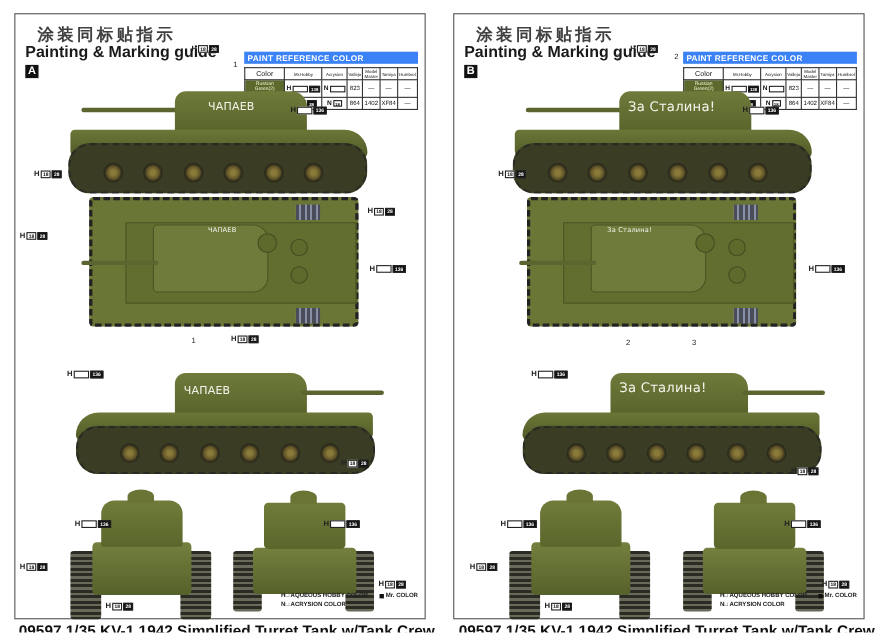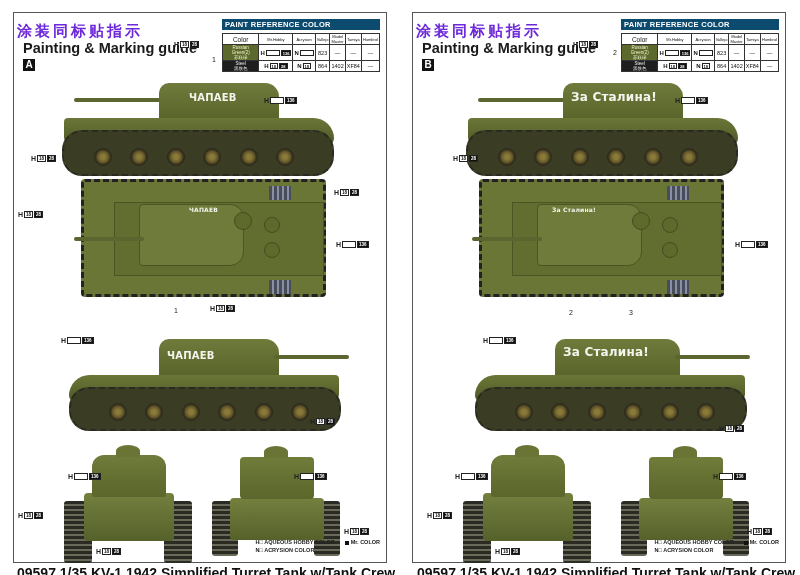--- a/index.html
+++ b/index.html
@@ -3,26 +3,26 @@
 <meta charset="utf-8">
 <style>
   * { box-sizing: border-box; margin: 0; padding: 0; }
   html, body { width: 800px; height: 575px; background: #ffffff; overflow: hidden; }
   body { position: relative; font-family: "Liberation Sans", sans-serif; color: #111; }
 
   .sheet { position: absolute; top: 12px; width: 374px; height: 551px; border: 1.5px solid #555; background: #fff; }
   .sheet.left { left: 13px; }
   .sheet.right { left: 412px; }
 
-  .title-cn { position: absolute; left: 3px; top: 9px; font-size: 15px; font-weight: bold; letter-spacing: 3px; font-family: "DejaVu Sans", sans-serif; color: #6d28d9; }
+  .title-cn { position: absolute; left: 20px; top: 9px; font-size: 15px; font-weight: bold; letter-spacing: 3px; font-family: "DejaVu Sans", sans-serif; color: #404040; }
   .title-en { position: absolute; left: 9px; top: 27px; font-size: 14.5px; font-weight: bold; color: #1a1a1a; }
   .variant-box { position: absolute; left: 9px; top: 46px; width: 12px; height: 12px; background: #111; color: #fff; font-size: 10px; font-weight: bold; text-align: center; line-height: 12px; }
 
   .paint-table { position: absolute; left: 208px; top: 6px; width: 158px; }
-  .paint-head { background: #0c4a6e; color: #fff; font-size: 7.5px; font-weight: bold; padding: 1px 3px; letter-spacing: 0.3px; }
+  .paint-head { background: #3b82f6; color: #fff; font-size: 7.5px; font-weight: bold; padding: 1px 3px; letter-spacing: 0.3px; margin-top: 28px; }
   table.pt { border-collapse: collapse; width: 100%; margin-top: 3px; font-size: 5.5px; }
   table.pt th, table.pt td { border: 0.8px solid #333; text-align: center; padding: 0 1px; height: 10px; }
   table.pt th { font-weight: normal; font-size: 4px; }
   table.pt th.colorh { font-size: 6.5px; width: 38px; }
   table.pt td.c-green { background: #5b6a2c; color: #f3f0d0; font-size: 4.5px; line-height: 5px; }
   table.pt td.c-steel { background: #1e1e1e; color: #eee; font-size: 4.5px; line-height: 5px; }
   .hcode { display: inline-flex; align-items: center; font-size: 6px; font-weight: bold; gap: 1px; }
   .hbox { display: inline-block; border: 0.8px solid #222; height: 6px; min-width: 7px; font-size: 4px; line-height: 5px; padding: 0 1px; background: #fff; color: #111; }
   .hbox.wide { min-width: 14px; }
   .hbox.dark { background: #111; color: #fff; }
@@ -33,21 +33,21 @@
   .num { position: absolute; font-size: 7px; color: #222; }
 
   
   .tank-side { position: absolute; }
   .hull { position: absolute; background: linear-gradient(#6b7737,#4e5a26); border-radius: 6px 30px 8px 10px; }
   .turret { position: absolute; background: linear-gradient(#6f7b3b,#556128); border-radius: 10px 14px 2px 6px; }
   .gun { position: absolute; height: 4px; background: #5a6530; border-radius: 2px; }
   .tracks { position: absolute; background: #3a3d24; border-radius: 20px; border: 2px dashed #2a2a22; }
   .wheels { position: absolute; display: flex; justify-content: space-between; }
   .wheel { width: 18px; height: 18px; border-radius: 50%; background: radial-gradient(#8a7a3a 20%, #5b4f25 55%, #3b3620 60%); border: 1.5px solid #2b2a1c; }
-  .marking { position: absolute; color: #f4f4ec; font-weight: bold; font-size: 10px; font-family: "DejaVu Sans", sans-serif; letter-spacing: 0.2px; }
+  .marking { position: absolute; color: #f4f4ec; font-weight: normal; font-size: 10px; font-family: "DejaVu Sans", sans-serif; letter-spacing: 0.2px; }
 
   .tank-top { position: absolute; background: #6a7636; border: 3px dashed #222; border-radius: 4px; }
   .top-deck { position: absolute; background: #616e2f; border: 1px solid #4b5524; }
   .top-turret { position: absolute; background: #6e7b3a; border: 1px solid #4b5524; border-radius: 4px 14px 14px 4px; }
   .hatch { position: absolute; border-radius: 50%; background: #5d6a2c; border: 1px solid #444d21; }
   .vent { position: absolute; width: 22px; height: 14px; background: repeating-linear-gradient(90deg,#4a4c5a 0 3px,#8890a5 3px 5px); }
 
   .front-view { position: absolute; }
   .fv-track { position: absolute; background: repeating-linear-gradient(#2b2b24 0 3px,#6a6a5a 3px 5px); border-radius: 3px; }
   .fv-body { position: absolute; background: linear-gradient(#74803e,#55612a); border-radius: 4px; }

